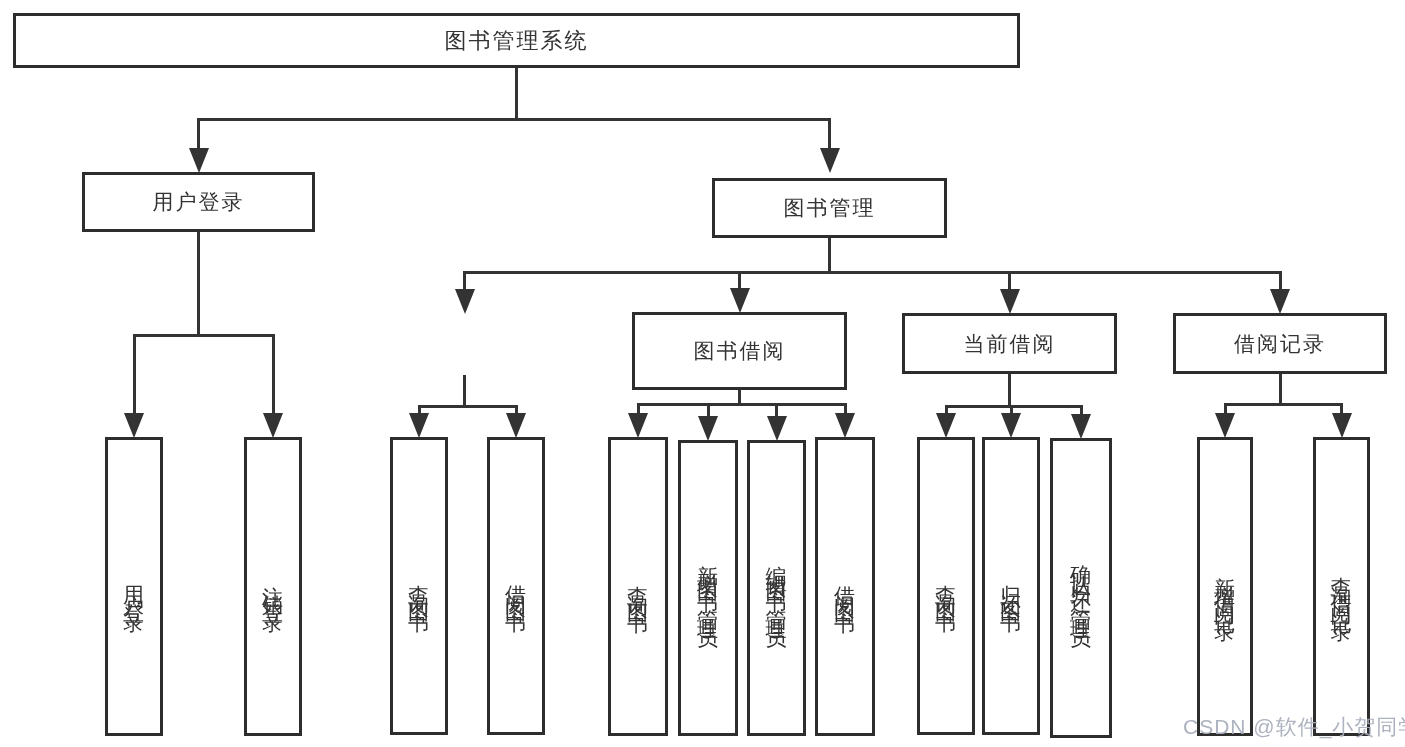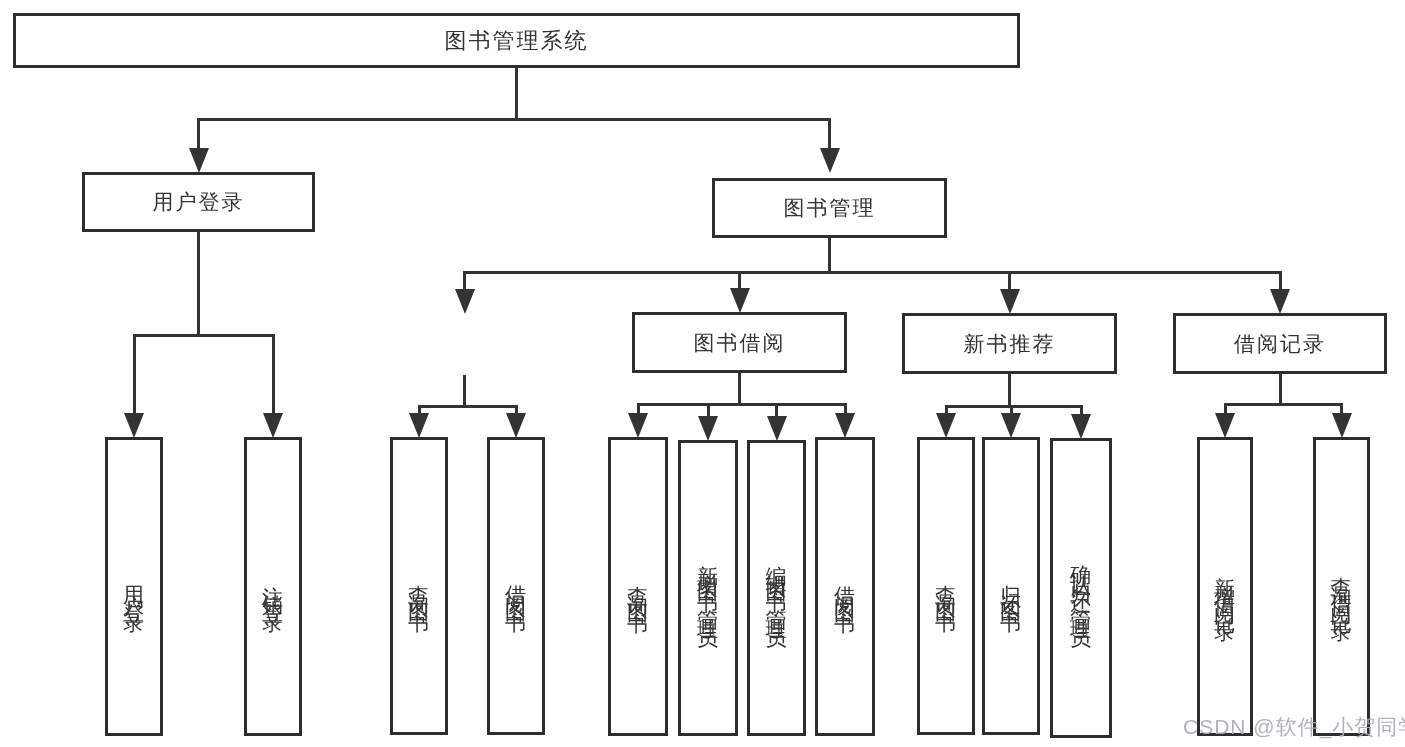--- a/index.html
+++ b/index.html
@@ -71,25 +71,25 @@
   <div id="watermark" style="left: 1183px; top: 713px;">CSDN @软件_小贺同学</div>
 <div class="node h root" style="left: 13px; top: 13px; width: 1007px; height: 55px;">
       <span class="label">图书管理系统</span>
     </div>
     <div class="node h" style="left: 82px; top: 172px; width: 233px; height: 60px;">
       <span class="label">用户登录</span>
     </div>
     <div class="node h" style="left: 712px; top: 178px; width: 235px; height: 60px;">
       <span class="label">图书管理</span>
     </div>
-    <div class="node h" style="left: 632px; top: 312px; width: 215px; height: 61px;">
+    <div class="node h" style="left: 632px; top: 312px; width: 215px; height: 78px;">
       <span class="label">图书借阅</span>
     </div>
     <div class="node h" style="left: 902px; top: 313px; width: 215px; height: 61px;">
-      <span class="label">新书推荐</span>
+      <span class="label">当前借阅</span>
     </div>
     <div class="node h" style="left: 1173px; top: 313px; width: 214px; height: 61px;">
       <span class="label">借阅记录</span>
     </div>
     <div class="node v" style="left: 105px; top: 437px; width: 58px; height: 299px;">
       <span class="label">用户登录</span>
     </div>
     <div class="node v" style="left: 244px; top: 437px; width: 58px; height: 299px;">
       <span class="label">注销登录</span>
     </div>

